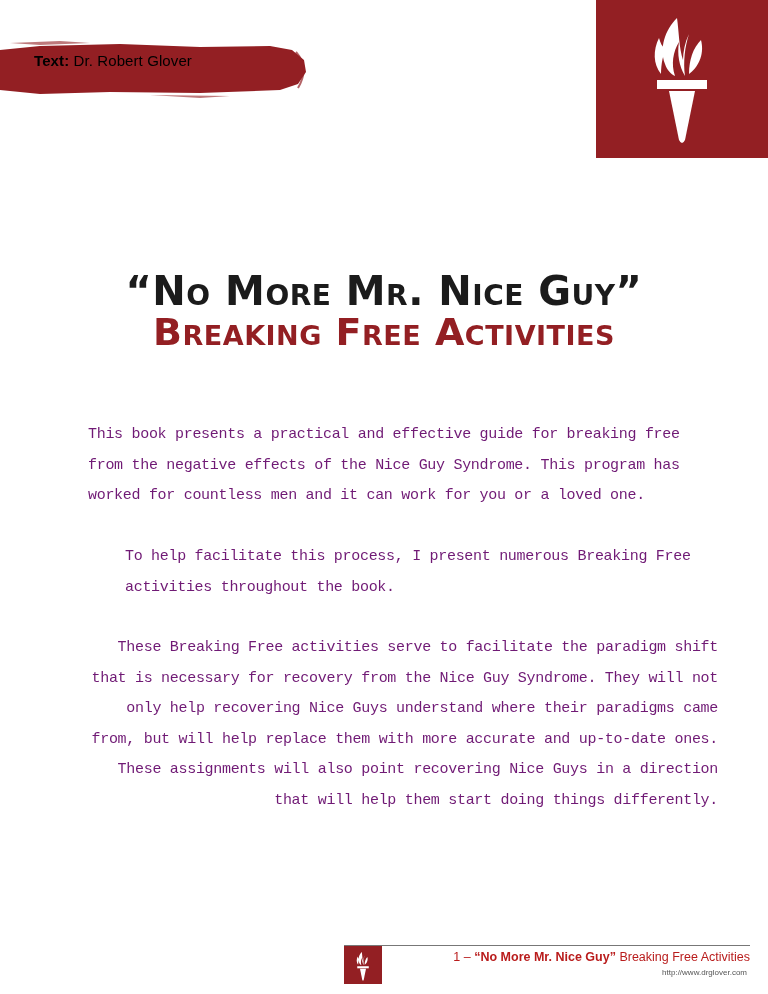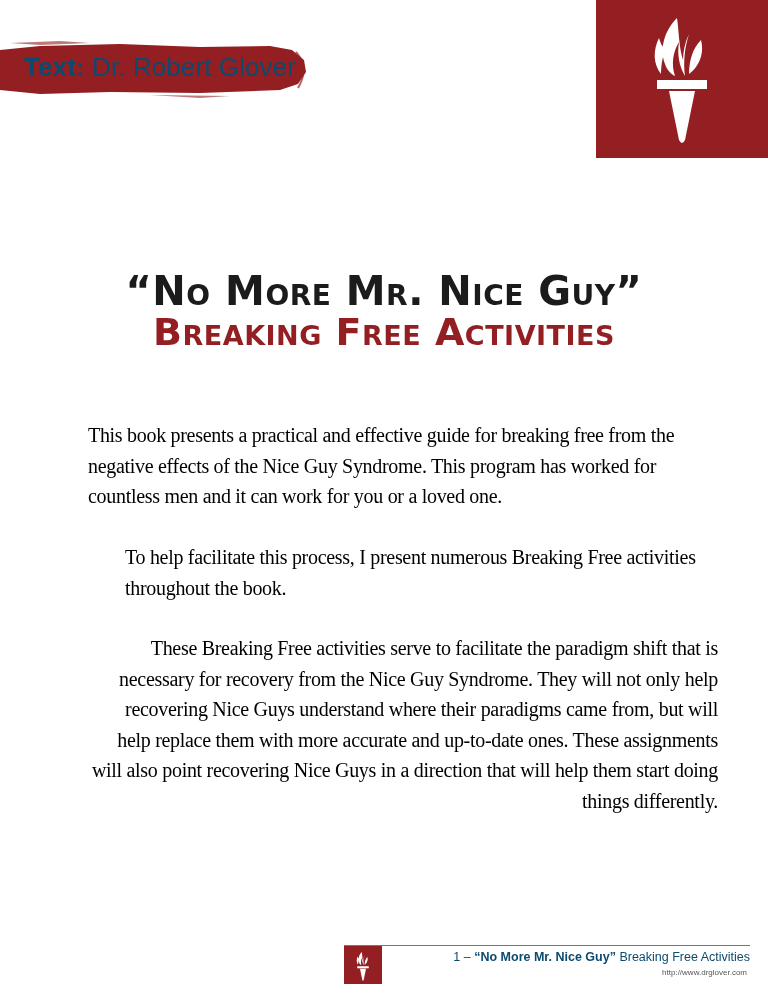--- a/index.html
+++ b/index.html
@@ -5,51 +5,51 @@
     html, body { margin: 0; padding: 0; }
     body {
       width: 768px; height: 994px; background: #ffffff; position: relative; overflow: hidden;
       font-family: "DejaVu Sans", sans-serif; color: #3a3a3a;
     }
     .brush {
       position: absolute; left: 0; top: 38px; width: 310px; height: 62px;
     }
     .brush svg { position: absolute; left: 0; top: 0; }
     .brush-text {
-      position: absolute; left: 24px; top: 14px; font-family: "Liberation Sans", sans-serif;
-      font-size: 26px; color: #0c4a6e; white-space: nowrap; letter-spacing: 0.1px;
+      position: absolute; left: 34px; top: 14px; font-family: "Liberation Sans", sans-serif;
+      font-size: 15px; color: #000000; white-space: nowrap; letter-spacing: 0.1px;
     }
     .brush-text b { font-weight: bold; }
     .logo-box {
       position: absolute; left: 596px; top: 0; width: 172px; height: 158px; background: #931f23;
     }
     .logo-box svg { position: absolute; left: 53px; top: 14px; }
     .title {
       position: absolute; left: 0; width: 768px; text-align: center;
       font-family: "DejaVu Sans", sans-serif; font-weight: bold; font-variant: small-caps;
     }
     .title-1 { top: 268px; font-size: 40px; color: #1b1b1b; letter-spacing: 0.5px; }
     .title-2 { top: 310px; font-size: 38px; color: #931f23; letter-spacing: 0.5px; }
     .body-text {
-      position: absolute; left: 88px; width: 630px; font-family: Liberation Serif, serif;
-      font-size: 20px; line-height: 30.5px; color: #000000; font-weight: 300; letter-spacing: -0.3px;
+      position: absolute; left: 88px; width: 630px; font-family: Liberation Mono, monospace;
+      font-size: 15px; line-height: 30.5px; color: #701a75; font-weight: 300; letter-spacing: -0.3px;
     }
     .p1 { top: 420px; }
     .p2 { top: 542px; margin-left: 37px; }
     .p3 { top: 633px; text-align: right; }
     .footer-line {
       position: absolute; left: 344px; top: 945px; width: 406px; height: 1px; background: #777;
     }
     .footer-logo {
       position: absolute; left: 344px; top: 946px; width: 38px; height: 38px; background: #931f23;
     }
     .footer-logo svg { position: absolute; left: 11px; top: 5px; }
     .footer-title {
       position: absolute; right: 18px; top: 950px; font-family: "Liberation Sans", sans-serif;
-      font-size: 12.5px; color: #0c4a6e; white-space: nowrap;
+      font-size: 12.5px; color: #b91c1c; white-space: nowrap;
     }
     .footer-title b { font-weight: bold; }
     .footer-url {
       position: absolute; right: 21px; top: 968px; font-family: "Liberation Sans", sans-serif;
       font-size: 8px; color: #555;
     }
   </style>
 </head>
 <body>
 

